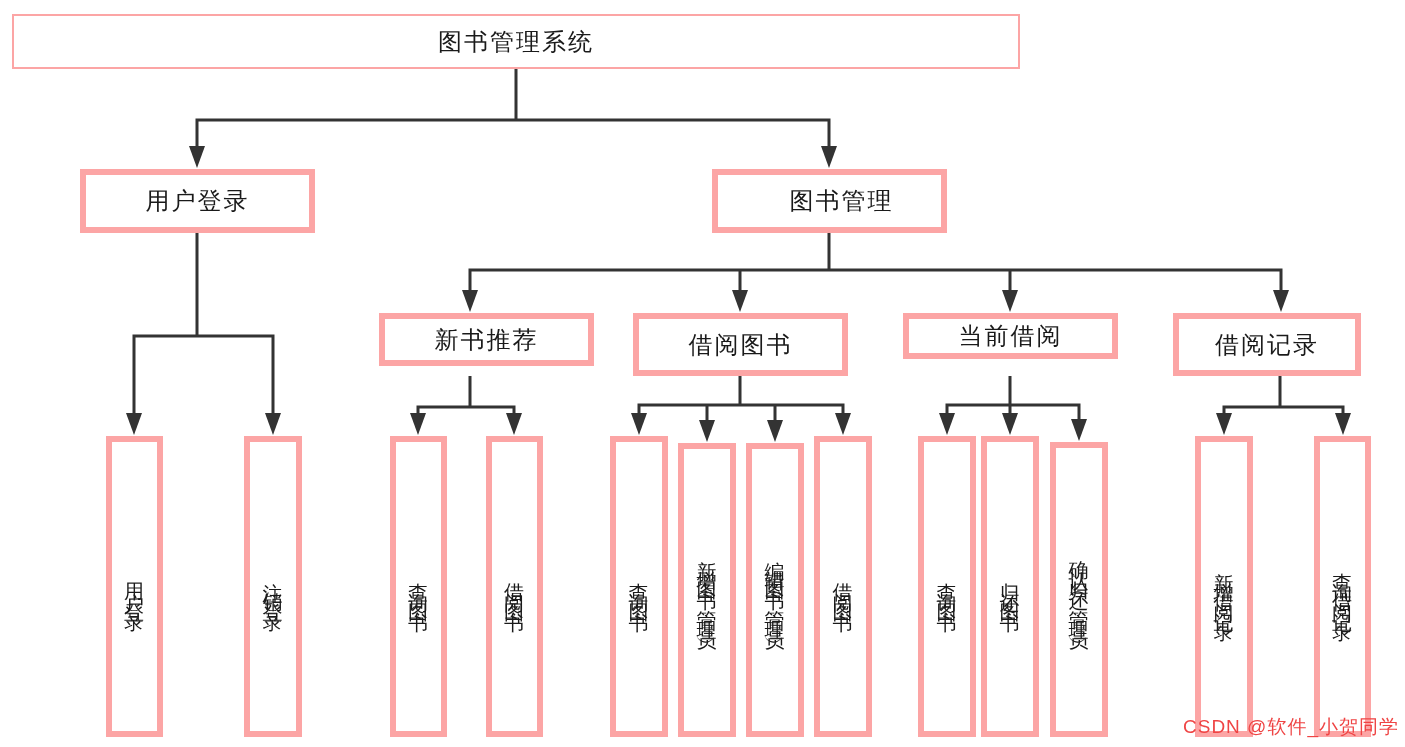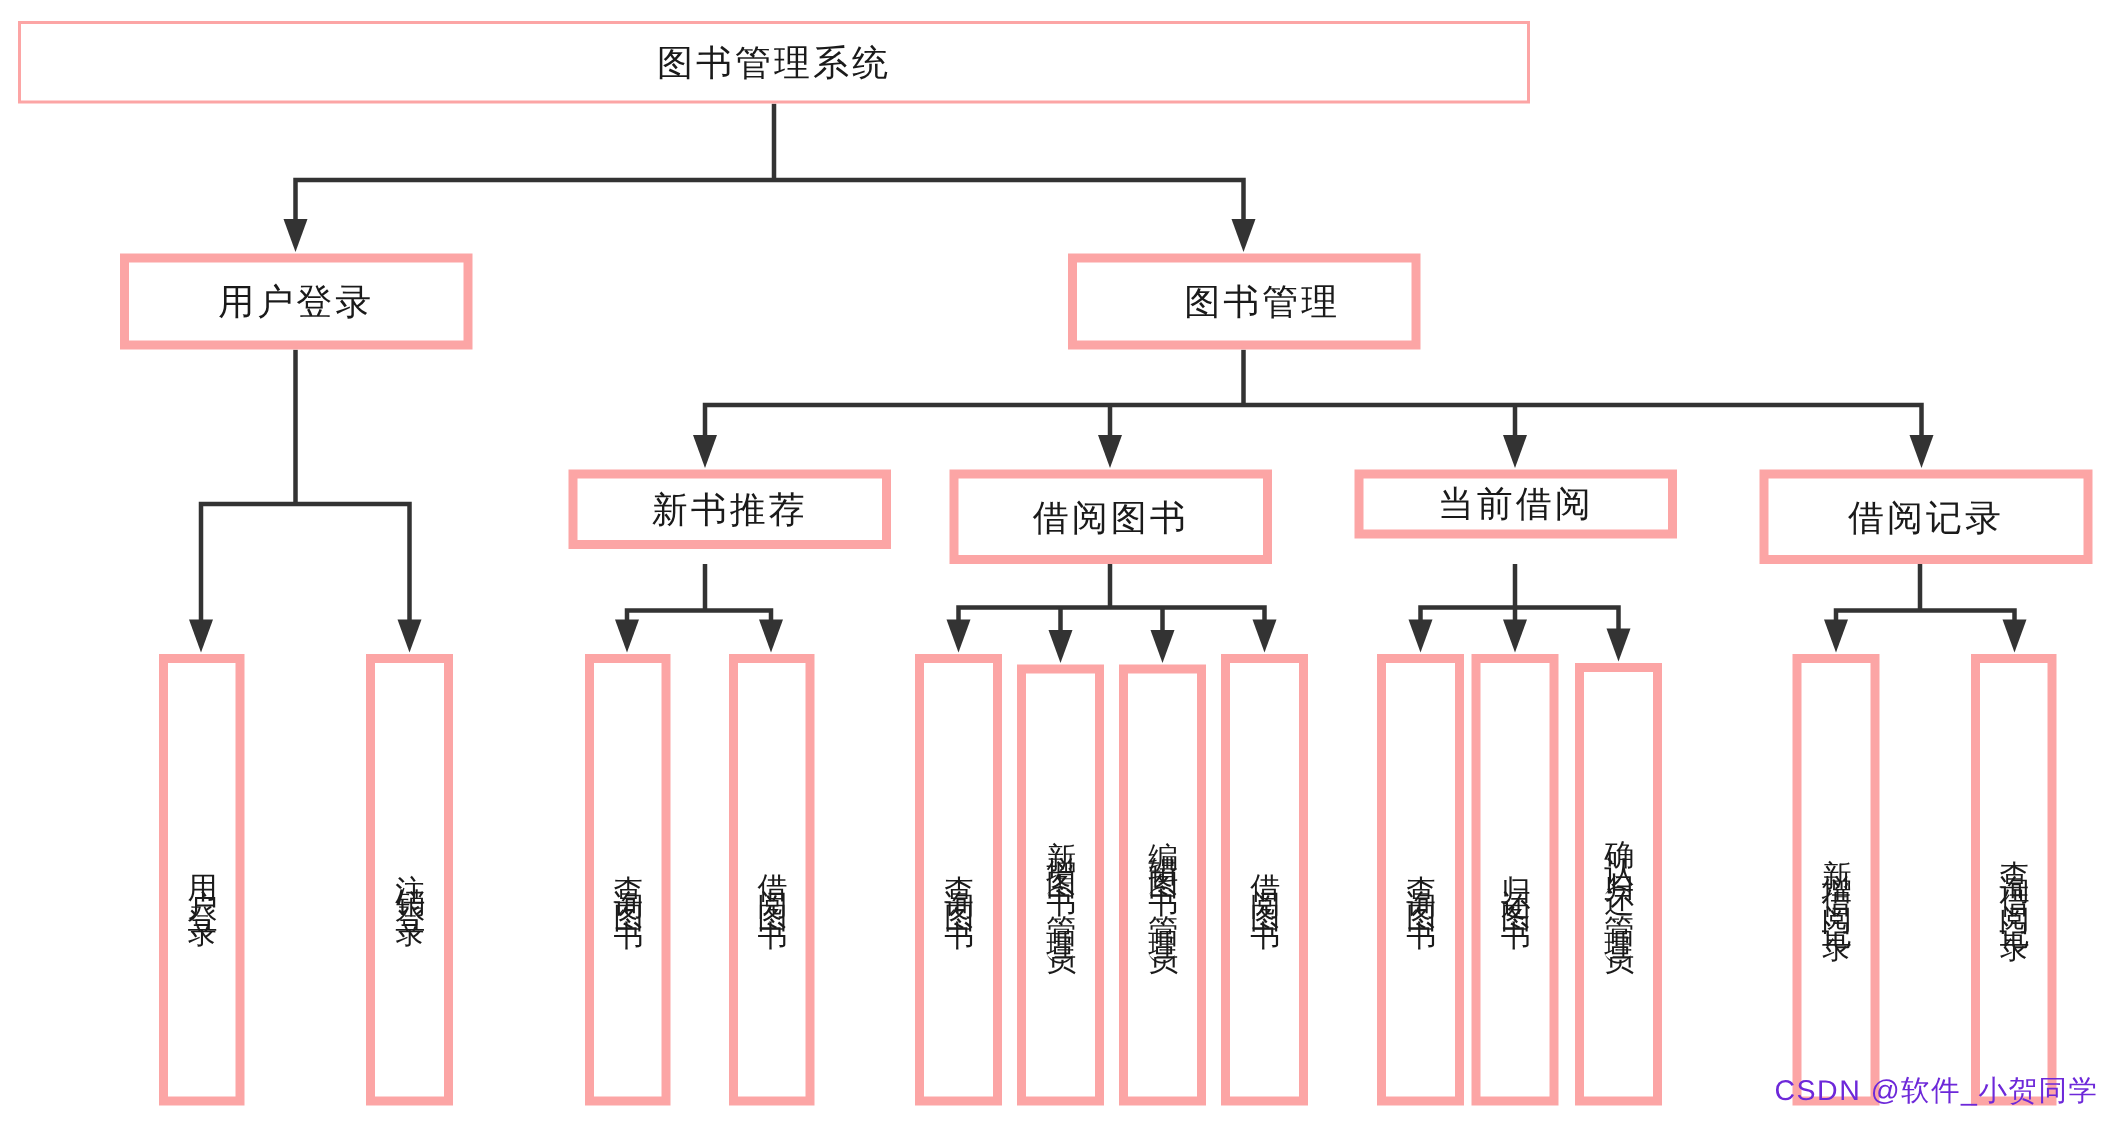--- a/index.html
+++ b/index.html
@@ -36,21 +36,21 @@
     letter-spacing: 10px;
     line-height: 1.1;
     color: #1a1a1a;
   }
   .watermark {
     position: absolute;
     left: 1183px;
     top: 714px;
     font-size: 19px;
     letter-spacing: 1px;
-    color: #6d28d9;
+    color: #ef4444;
     white-space: nowrap;
   }
 </style>
 </head>
 <body>
 
 <div class="canvas">
 
   <svg class="wires" width="1405" height="747" aria-hidden="true">
     <g stroke="#333333" stroke-width="3" fill="none">
@@ -98,21 +98,21 @@
 
   <div class="box" style="left:347px; top:313px; width:215px; height:53px;margin-left:32px;">
     <span class="hlabel">新书推荐</span>
   </div>
   <div class="box" style="left:633px; top:313px; width:215px; height:63px;">
     <span class="hlabel">借阅图书</span>
   </div>
   <div class="box" style="left:903px; top:313px; width:215px; height:46px;">
     <span class="hlabel">当前借阅</span>
   </div>
-  <div class="box" style="left:1173px; top:313px; width:222px; height:63px;">
+  <div class="box" style="left:1173px; top:313px; width:188px; height:63px;">
     <span class="hlabel">借阅记录</span>
   </div>
 
   <div class="box leaf" style="left:106px; top:436px; width:57px; height:301px;">
     <span class="vlabel">用户登录</span>
   </div>
   <div class="box leaf" style="left:244px; top:436px; width:58px; height:301px;">
     <span class="vlabel">注销登录</span>
   </div>
 

